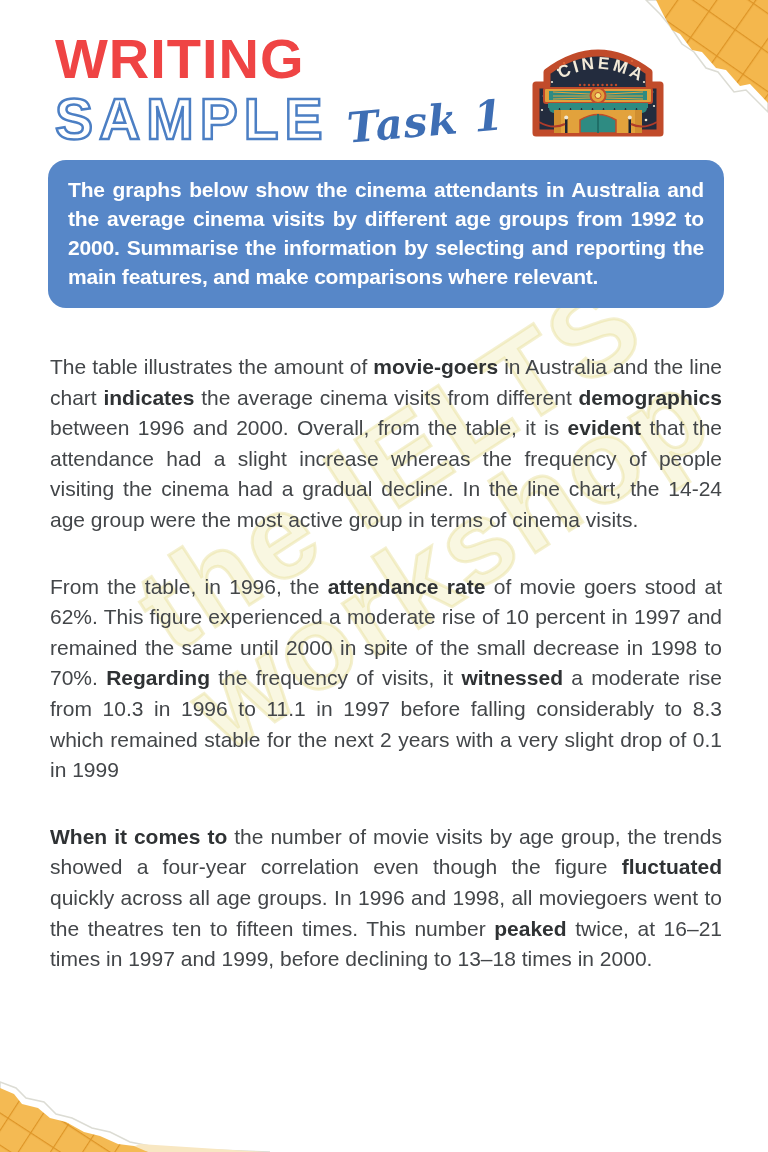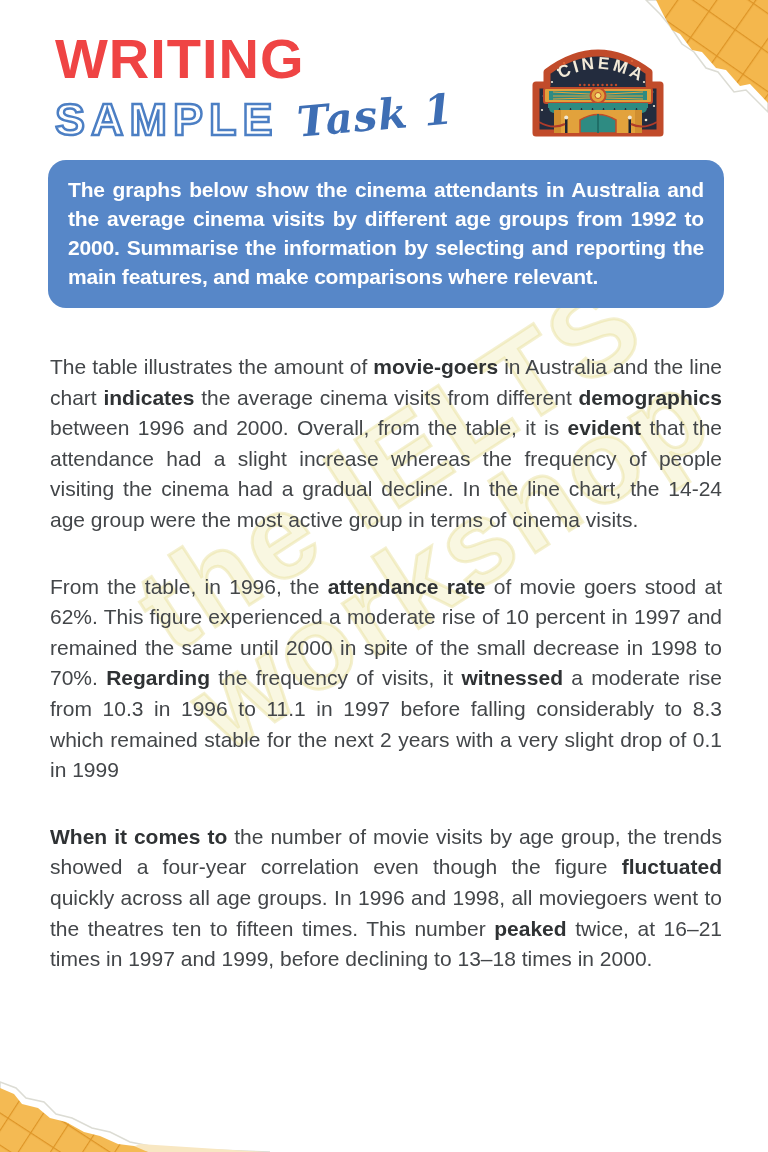--- a/index.html
+++ b/index.html
@@ -27,21 +27,21 @@
   .watermark .wm2 { font-size:118px; letter-spacing:4px; }
 
   
   .header { position:absolute; z-index:2; left:55px; top:30px; }
   .title-main {
     font-size:56px; font-weight:700; letter-spacing:1px;
     color:#ef4444; line-height:1.05;
   }
   .title-row { display:flex; align-items:flex-end; gap:18px; margin-top:2px; }
   .title-outline {
-    font-size:45px; font-weight:800; letter-spacing:6px;
+    font-size:57px; font-weight:800; letter-spacing:6px;
     color:#ffffff; -webkit-text-stroke:2.5px #4c7fc4; line-height:1.0;
   }
   .title-script {
     font-family:"DejaVu Serif", serif; font-style:italic; font-weight:bold;
     font-size:42px; color:#3e6eb4; transform:rotate(-5deg);
     margin-bottom:2px; letter-spacing:1px;
   }
 
   .logo { position:absolute; z-index:2; left:528px; top:30px; }
 

